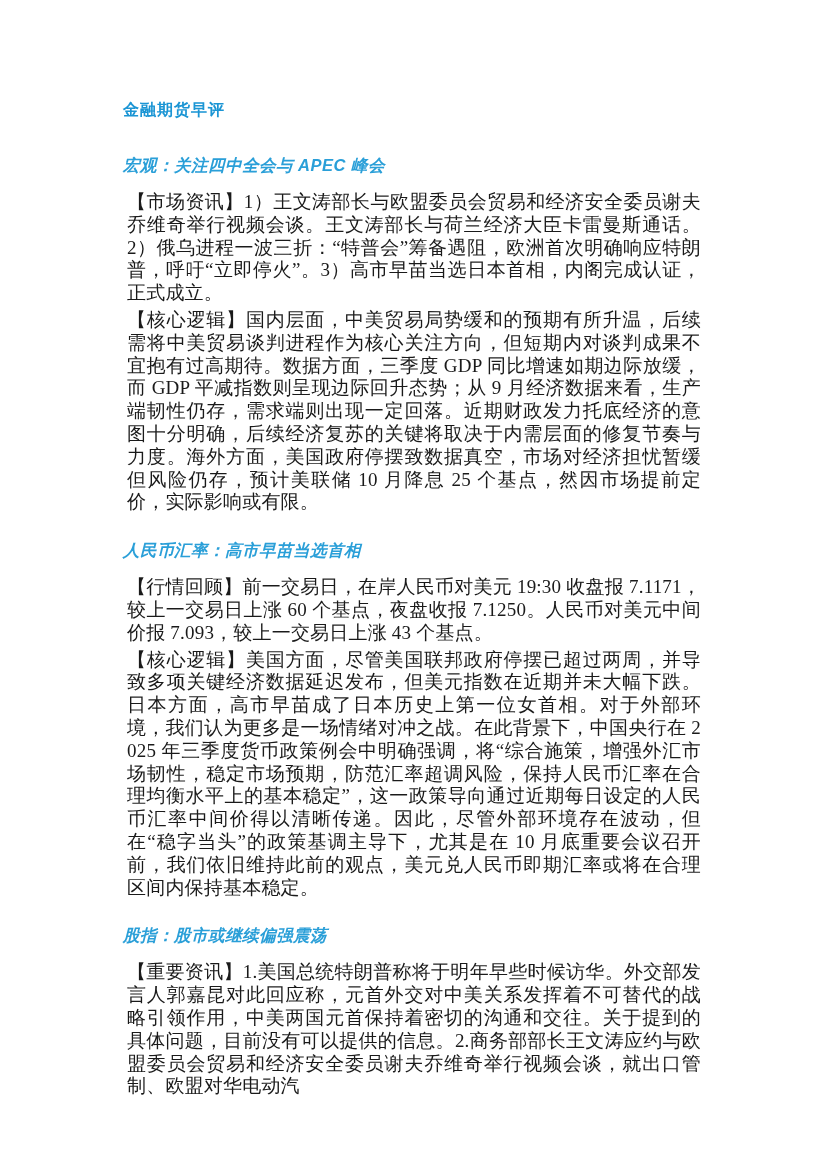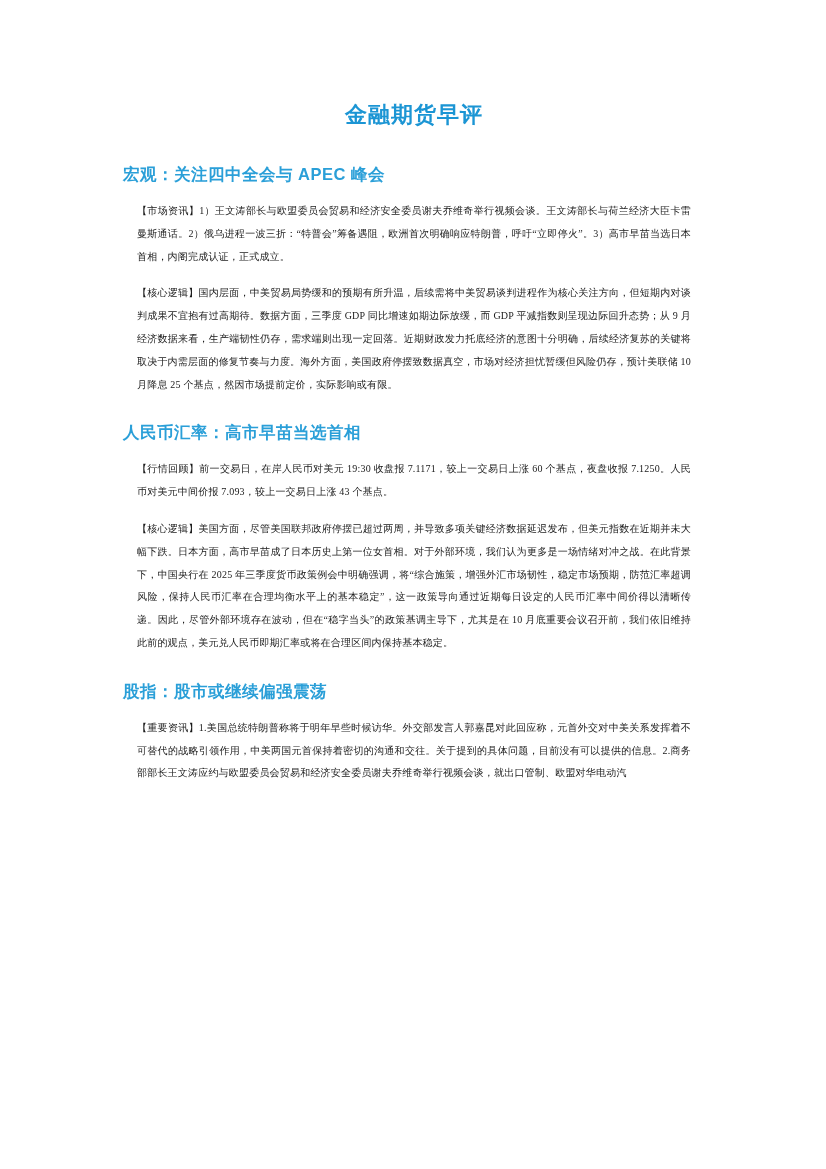--- a/index.html
+++ b/index.html
@@ -16,44 +16,44 @@
   }
   .page {
     box-sizing: border-box;
     width: 826px;
     height: 1169px;
     padding: 100px 121px 40px 123px;
     background: #ffffff;
   }
   .report-title {
     font-family: "Liberation Sans", "DejaVu Sans", sans-serif;
-    font-size: 22px;
+    font-size: 16px;
     font-weight: bold;
     color: #1b95d4;
     letter-spacing: 1px;
     margin: 0 0 34px 0;
-    text-align: center;
   }
   .section {
     margin-bottom: 24px;
   }
   .section-heading {
     font-family: "Liberation Sans", "DejaVu Sans", sans-serif;
     font-size: 16.5px;
     font-weight: bold;
     color: #2a9fd8;
     letter-spacing: 0.5px;
     margin: 26px 0 14px 0;
+    font-style: italic;
   }
   .paragraph {
-    font-size: 10px;
+    font-size: 19px;
     line-height: 22.8px;
     text-align: justify;
     letter-spacing: 0.2px;
-    margin: 14px;
+    margin: 4px;
     word-break: break-all;
   }
 </style>
 </head>
 <body>
 
 <div class="page">
 
   <h1 class="report-title">金融期货早评</h1>
 

